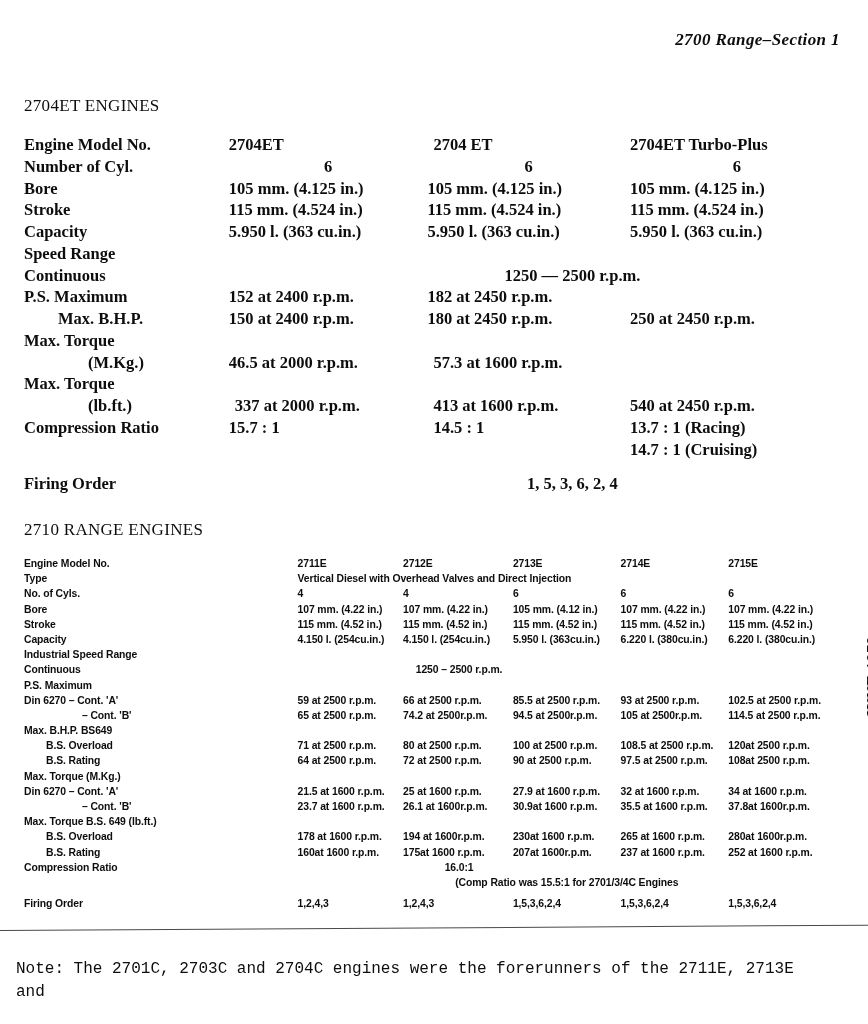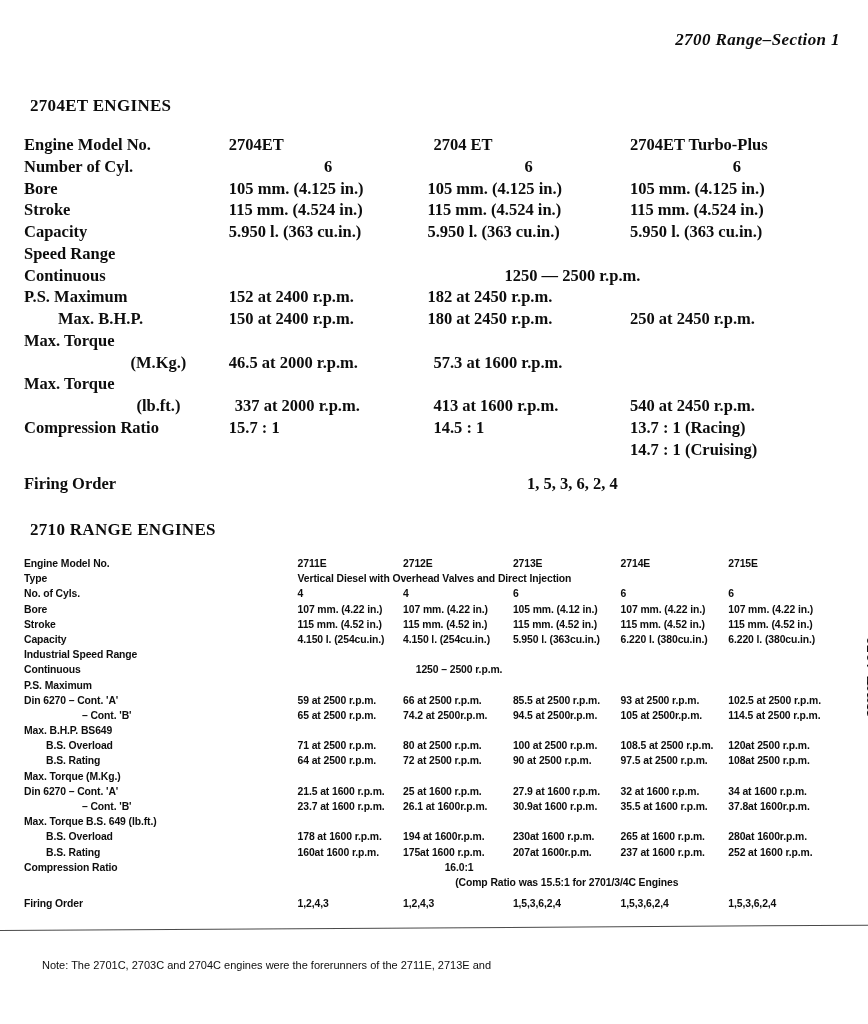--- a/index.html
+++ b/index.html
@@ -32,25 +32,24 @@
     letter-spacing: 0.4px;
     white-space: nowrap;
     font-style: italic;
   }
 
   
   .section-title {
     position: absolute;
     left: 24px;
     font-family: "Liberation Serif", "DejaVu Serif", serif;
-    font-weight: bold;
+    font-weight: normal;
     font-size: 17px;
     letter-spacing: 0.3px;
     white-space: nowrap;
-    margin-left: 6px;
   }
   #title-2704 { top: 96px; }
   #title-2710 { top: 520px; }
 
   
   .t1 {
     position: absolute;
     left: 24px;
     top: 134px;
     width: 820px;
@@ -63,21 +62,21 @@
   .t1 td {
     padding: 0;
     vertical-align: top;
     white-space: nowrap;
   }
   .t1 .lbl      { width: 160px; }
   .t1 .c1       { width: 210px; }
   .t1 .c2       { width: 215px; }
   .t1 .c3       { width: 235px; }
   .t1 .indent1  { padding-left: 34px; }
-  .t1 .indent2  { padding-left: 64px; text-align: center; }
+  .t1 .indent2  { padding-left: 64px; }
   .t1 .ctr      { text-align: center; }
   .t1 .span-ctr { text-align: center; padding-left: 72px; }
   .t1 .gap      { height: 13px; }
   .t1 .nudge    { padding-left: 6px; }
 
   
   .t2 {
     position: absolute;
     left: 24px;
     top: 556px;
@@ -117,24 +116,23 @@
     transform: rotate(-0.35deg);
     transform-origin: left center;
   }
 
   
   .note {
     position: absolute;
     left: 16px;
     top: 958px;
     width: 790px;
-    font-family: Liberation Sans, sans-serif;
-    font-size: 11px;
+    font-family: Liberation Mono, monospace;
+    font-size: 16px;
     line-height: 1.42;
-    margin-left: 26px;
   }
 
   
   .date-stamp {
     position: absolute;
     right: 4px;
     top: 636px;
     font-family: "Liberation Serif", "DejaVu Serif", serif;
     font-weight: bold;
     font-size: 16px;

